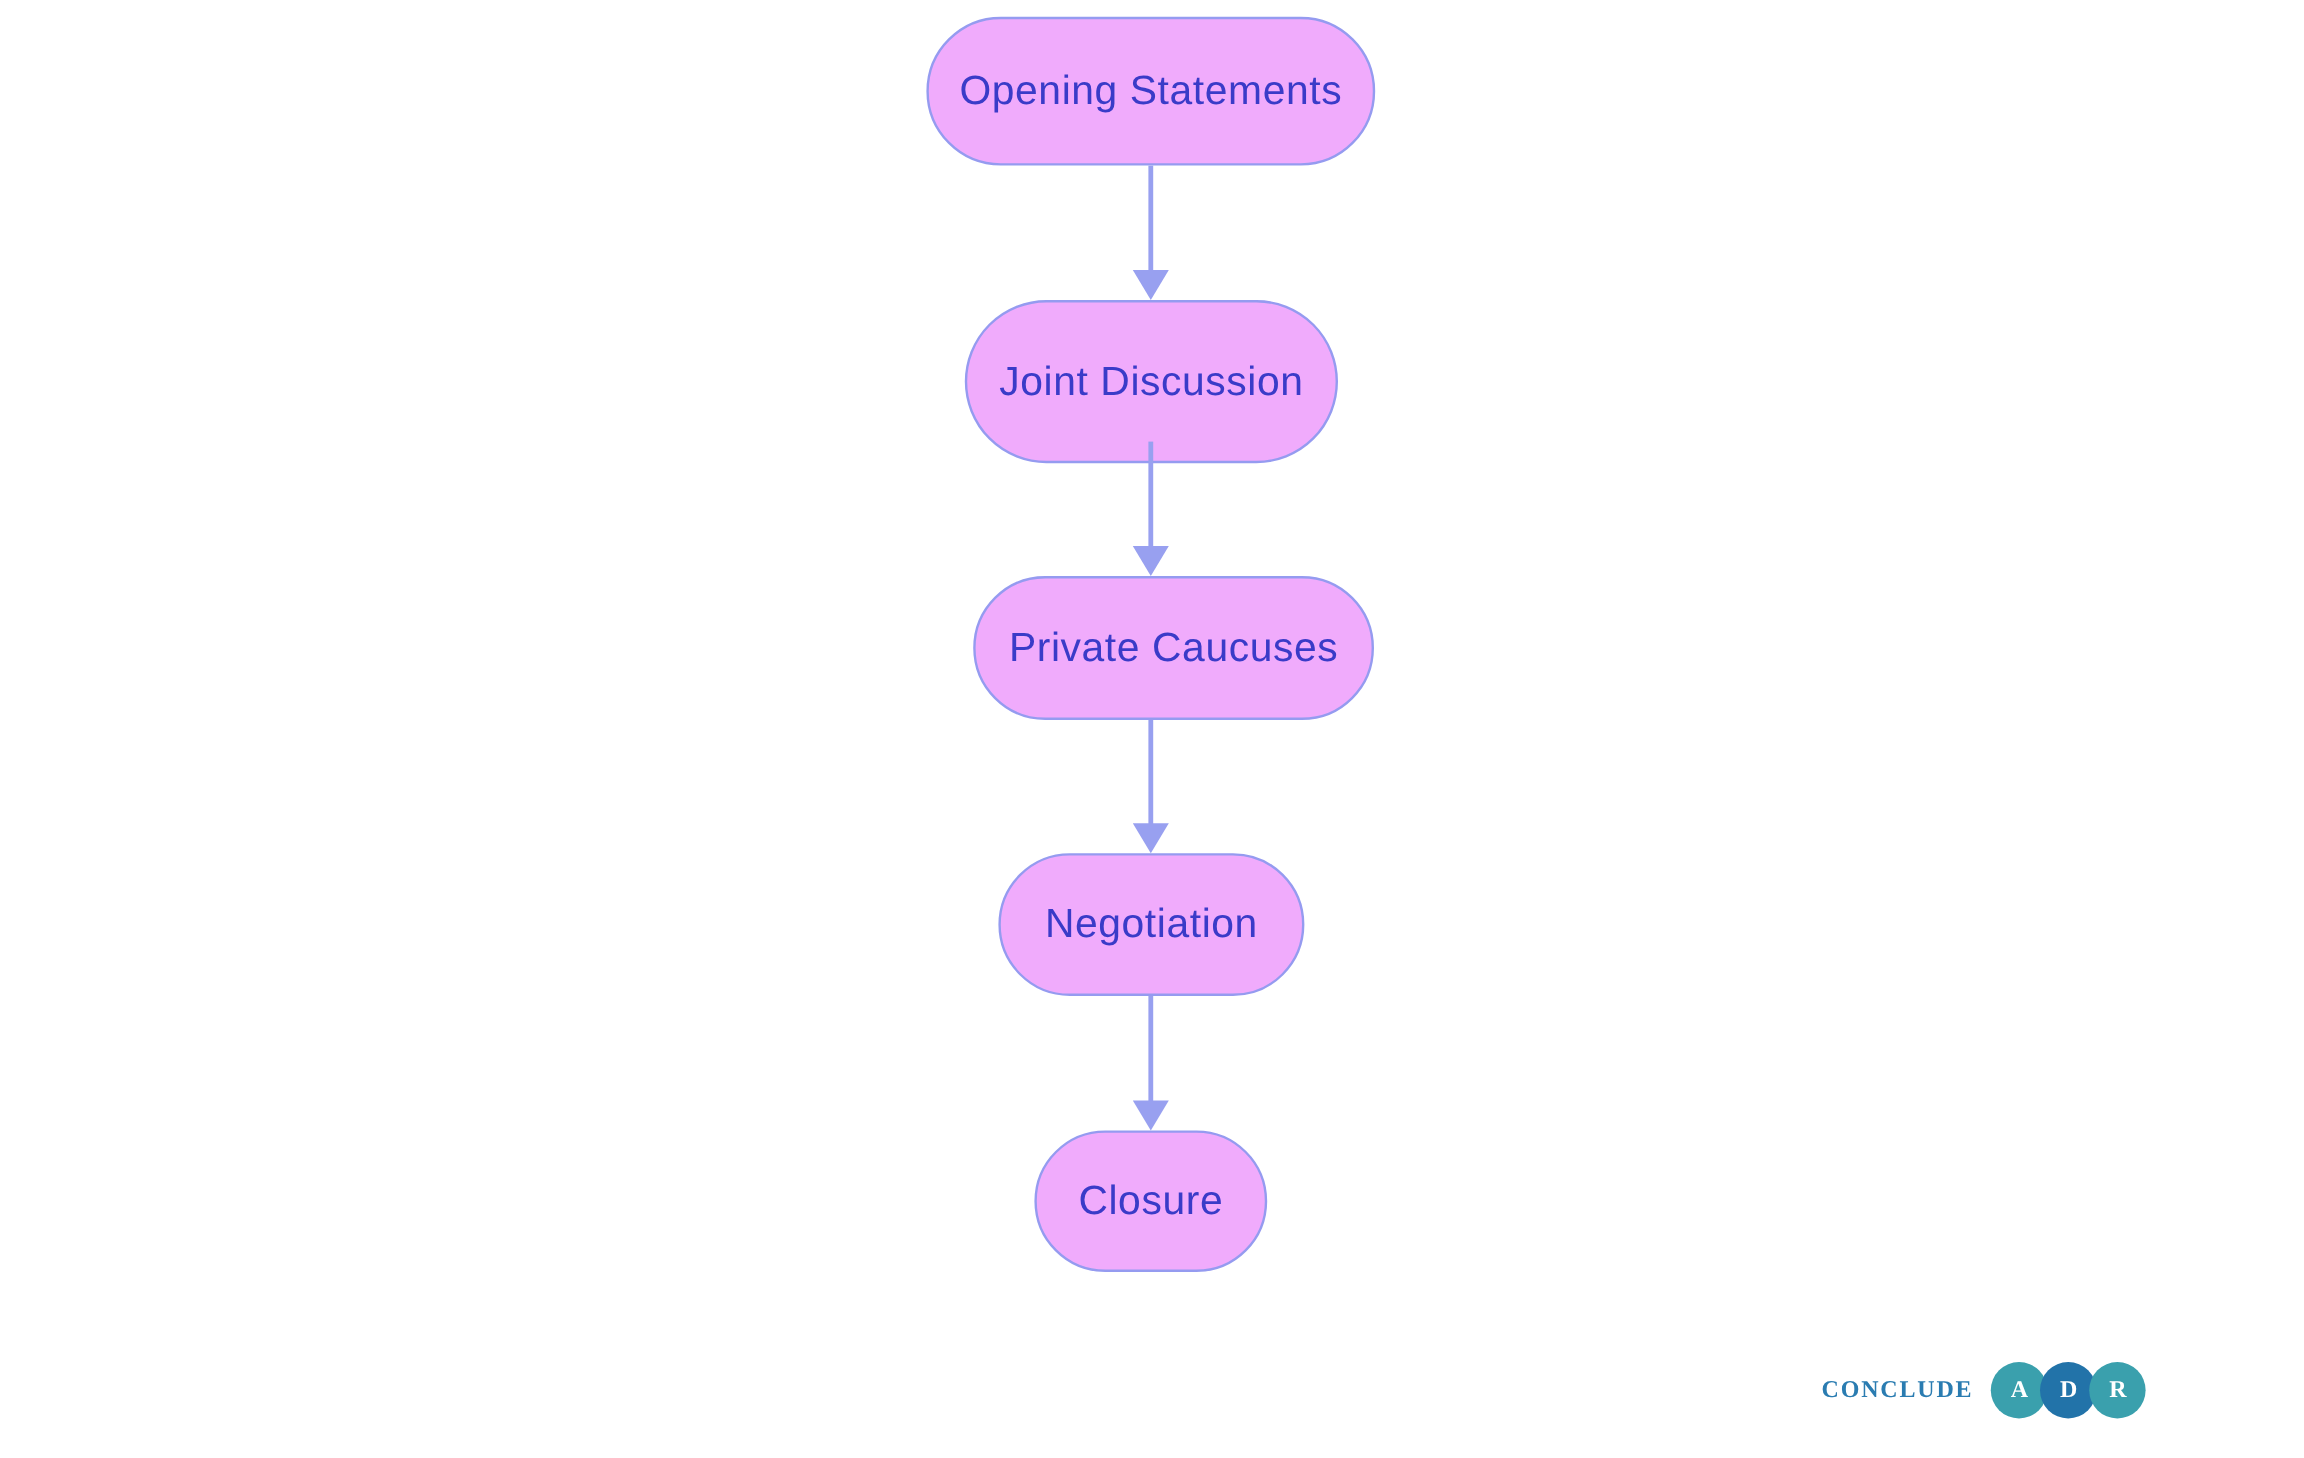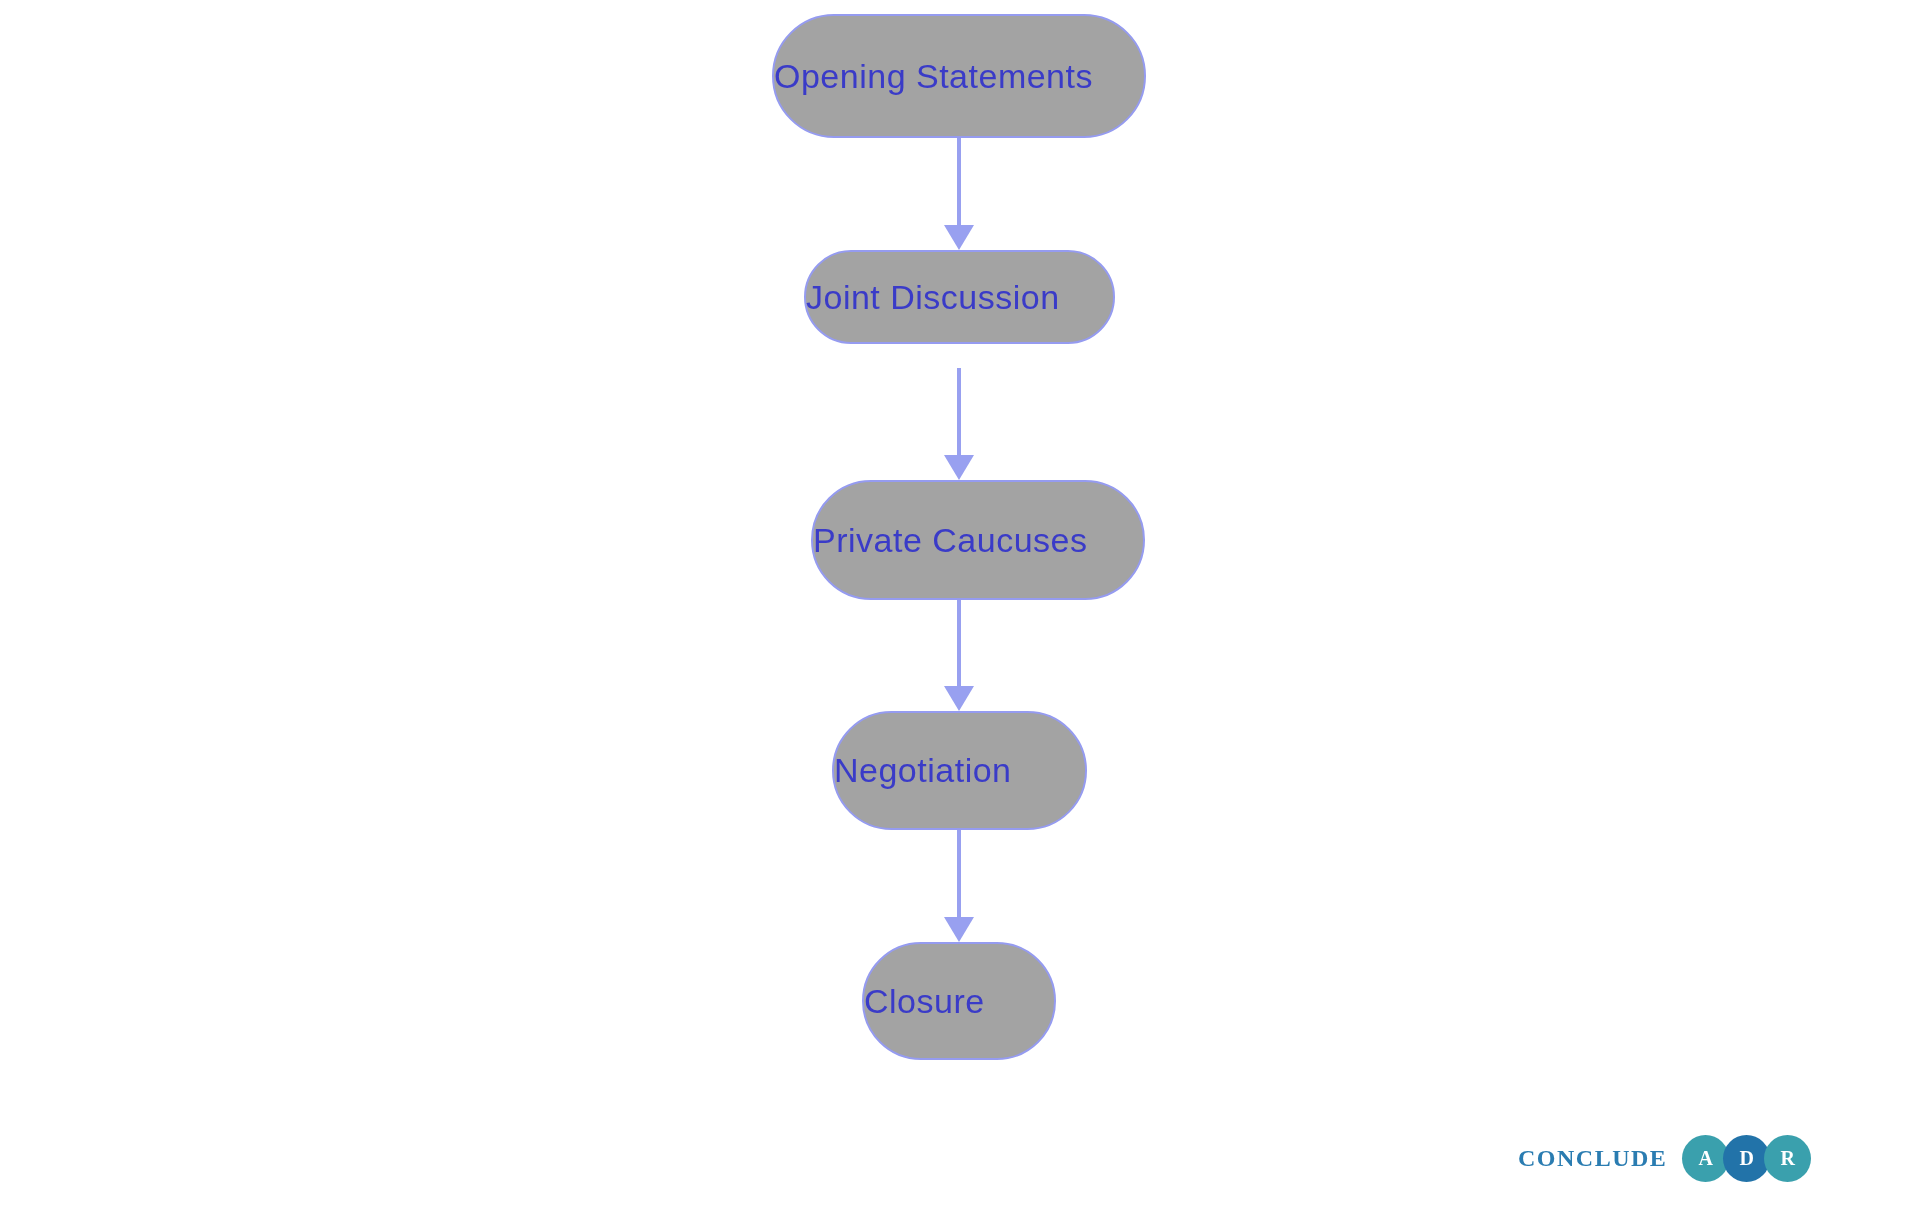--- a/index.html
+++ b/index.html
@@ -11,25 +11,26 @@
   .canvas {
     position: relative;
     width: 1920px;
     height: 1215px;
     background: #ffffff;
     overflow: hidden;
   }
   .flow-node {
     position: absolute;
     box-sizing: border-box;
-    background: #a3a3a3;
+    background: #f0abfc;
     border: 2px solid #959bf0;
     border-radius: 70px;
     display: flex;
     align-items: center;
+    justify-content: center;
   }
   .flow-node .node-label {
     color: #3a3bc8;
     font-size: 34px;
     letter-spacing: 0.5px;
     white-space: nowrap;
   }
   .edge-line {
     position: absolute;
     width: 4px;
@@ -47,21 +48,21 @@
     position: absolute;
     left: 1518px;
     top: 1133px;
     height: 50px;
     display: flex;
     align-items: center;
   }
   .logo .wordmark {
     font-family: "Liberation Serif", serif;
     font-weight: bold;
-    font-size: 24px;
+    font-size: 20px;
     letter-spacing: 1.5px;
     color: #2a7cb1;
     margin-right: 15px;
     line-height: 50px;
   }
   .logo .badge {
     width: 47px;
     height: 47px;
     border-radius: 50%;
     display: flex;
@@ -79,21 +80,21 @@
 </style>
 </head>
 <body>
 
 <div class="canvas">
 
   <div class="flow-node" style="left:772px; top:14px; width:374px; height:124px;">
     <span class="node-label">Opening Statements</span>
   </div>
 
-  <div class="flow-node" style="left:804px; top:250px; width:311px; height:94px;">
+  <div class="flow-node" style="left:804px; top:250px; width:311px; height:136px;">
     <span class="node-label">Joint Discussion</span>
   </div>
 
   <div class="flow-node" style="left:811px; top:480px; width:334px; height:120px;">
     <span class="node-label">Private Caucuses</span>
   </div>
 
   <div class="flow-node" style="left:862px; top:942px; width:194px; height:118px;">
     <span class="node-label">Closure</span>
   </div>

